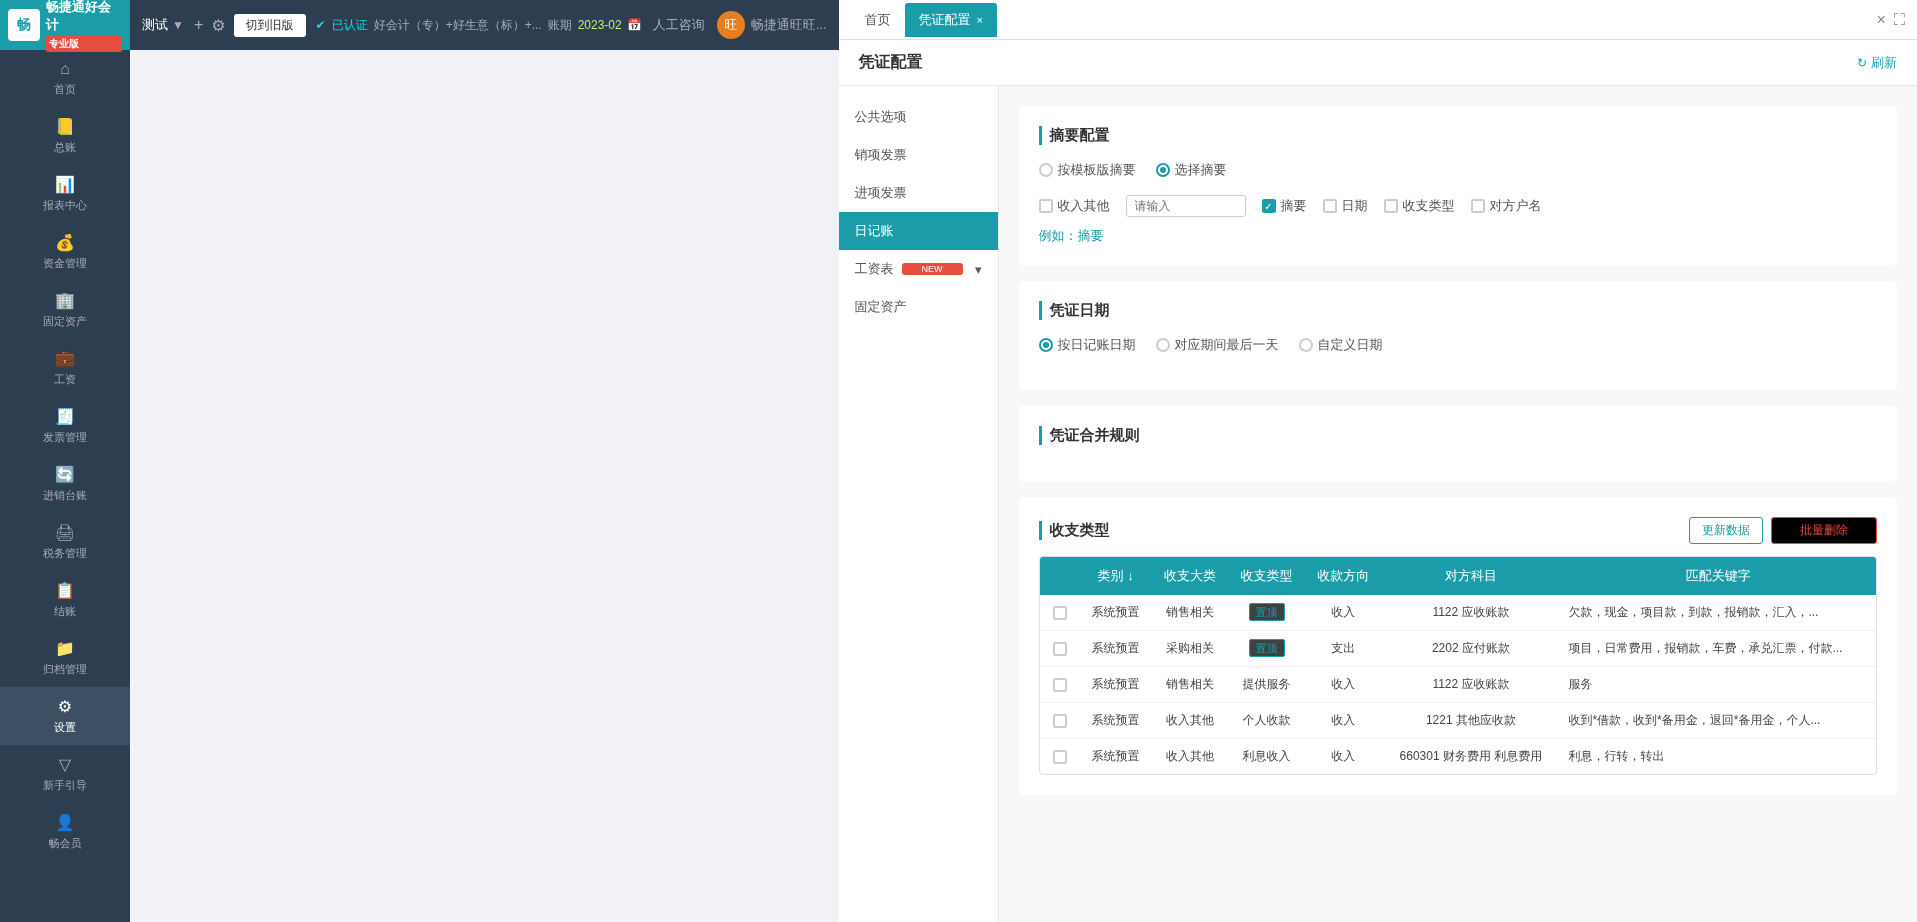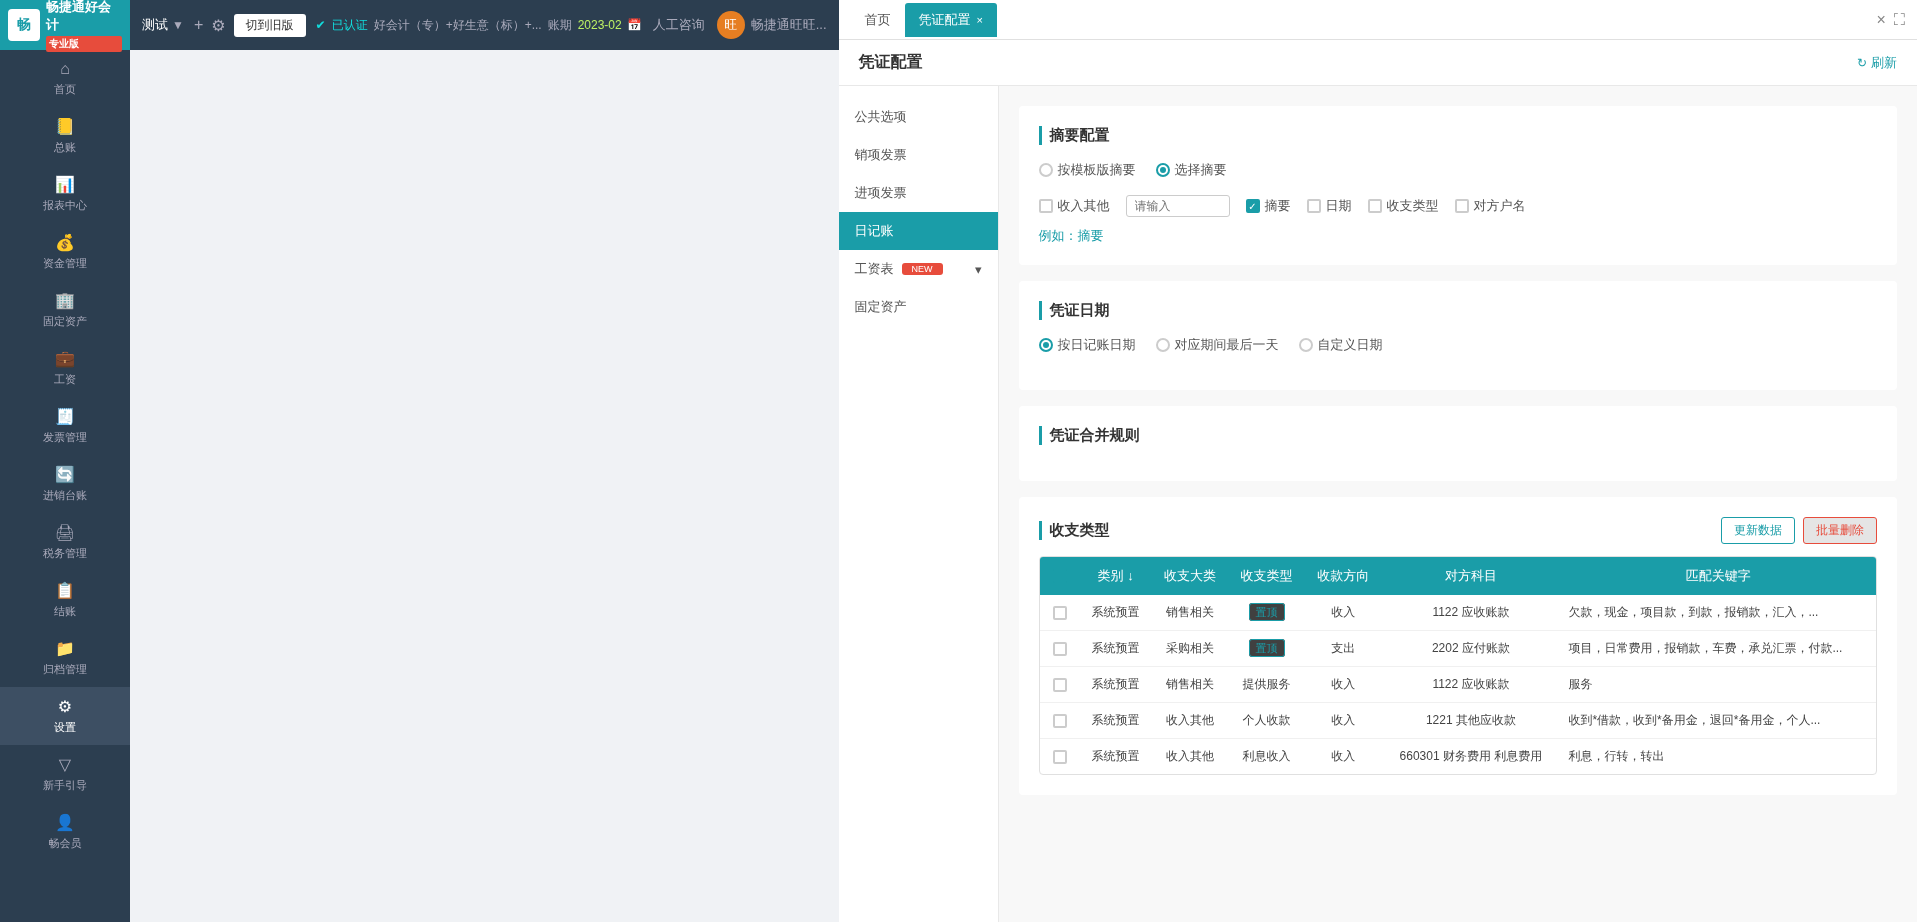--- a/index.html
+++ b/index.html
@@ -46,59 +46,59 @@
     .page-title { font-size: 16px; font-weight: bold; color: #333; }
     .refresh-btn { color: #1a9da8; cursor: pointer; font-size: 12px; display: flex; align-items: center; gap: 4px; }
 
     
     .layout { flex: 1; display: flex; overflow: hidden; }
 
     
     .left-nav { width: 160px; background: white; border-right: 1px solid #e8e8e8; padding: 12px 0; flex-shrink: 0; }
     .left-nav-item { padding: 10px 16px; cursor: pointer; color: #555; display: flex; align-items: center; justify-content: space-between; }
     .left-nav-item.active { background: #1a9da8; color: white; }
-    .left-nav-item .badge { background: #e74c3c; color: white; font-size: 9px; padding: 1px 10px; border-radius: 3px; margin-left: 4px; }
+    .left-nav-item .badge { background: #e74c3c; color: white; font-size: 9px; padding: 1px 20px; border-radius: 3px; margin-left: 4px; }
 
     
     .right-content { flex: 1; overflow-y: auto; padding: 20px; background: #f8f8f8; }
 
     
     .section { background: white; border-radius: 4px; padding: 20px; margin-bottom: 16px; }
     .section-title { font-size: 15px; font-weight: bold; color: #333; margin-bottom: 16px; border-left: 3px solid #1a9da8; padding-left: 8px; }
 
     
     .radio-group { display: flex; gap: 20px; margin-bottom: 16px; align-items: center; }
     .radio-item { display: flex; align-items: center; gap: 5px; cursor: pointer; color: #555; }
     .radio-circle { width: 14px; height: 14px; border-radius: 50%; border: 2px solid #ccc; display: flex; align-items: center; justify-content: center; flex-shrink: 0; }
     .radio-circle.checked { border-color: #1a9da8; }
     .radio-circle.checked::after { content: ''; width: 6px; height: 6px; background: #1a9da8; border-radius: 50%; display: block; }
 
     
     .checkbox-group { display: flex; gap: 16px; align-items: center; flex-wrap: wrap; }
     .checkbox-item { display: flex; align-items: center; gap: 5px; cursor: pointer; color: #555; }
     .checkbox-box { width: 14px; height: 14px; border: 2px solid #ccc; border-radius: 2px; display: flex; align-items: center; justify-content: center; flex-shrink: 0; background: white; }
     .checkbox-box.checked { background: #1a9da8; border-color: #1a9da8; color: white; font-size: 10px; }
-    .text-input { border: 1px solid #ccc; padding: 3px 8px; border-radius: 3px; color: #8b5cf6; font-size: 12px; outline: none; width: 104px; }
+    .text-input { border: 1px solid #ccc; padding: 3px 8px; border-radius: 3px; color: #8b5cf6; font-size: 12px; outline: none; width: 120px; }
 
     .example-text { color: #1a9da8; font-size: 12px; margin-top: 10px; }
 
     
     .table-container { margin-top: 8px; border: 1px solid #e0e0e0; border-radius: 4px; overflow: hidden; }
     .table { width: 100%; border-collapse: collapse; }
     .table th { background: #1a9da8; color: white; padding: 10px 8px; text-align: center; font-size: 12px; font-weight: normal; }
     .table td { padding: 9px 8px; border-bottom: 1px solid #f0f0f0; text-align: center; font-size: 12px; color: #444; }
     .table tr:last-child td { border-bottom: none; }
     .table .checkbox-col { width: 40px; }
     .tag-chongding { background: #404040; border: 1px solid #1a9da8; color: #1a9da8; padding: 2px 6px; border-radius: 3px; font-size: 11px; cursor: pointer; }
 
     
     .section-header { display: flex; align-items: center; justify-content: space-between; margin-bottom: 12px; }
     .action-btns { display: flex; gap: 8px; }
     .btn-outline { border: 1px solid #1a9da8; color: #1a9da8; background: white; padding: 4px 12px; border-radius: 3px; cursor: pointer; font-size: 12px; }
-    .btn-danger-outline { border: 1px solid #e74c3c; color: #e74c3c; background: #e5e5e5; padding: 4px 12px; border-radius: 3px; cursor: pointer; font-size: 12px; }
+    .btn-danger-outline { border: 1px solid #e74c3c; color: #e74c3c; background: #000000; padding: 4px 28px; border-radius: 3px; cursor: pointer; font-size: 12px; }
 
     
     .right-content::-webkit-scrollbar { width: 6px; }
     .right-content::-webkit-scrollbar-thumb { background: #ccc; border-radius: 3px; }
   </style>
 </head>
 <body>
 
 <div class="sidebar">
   <div class="sidebar-logo">

